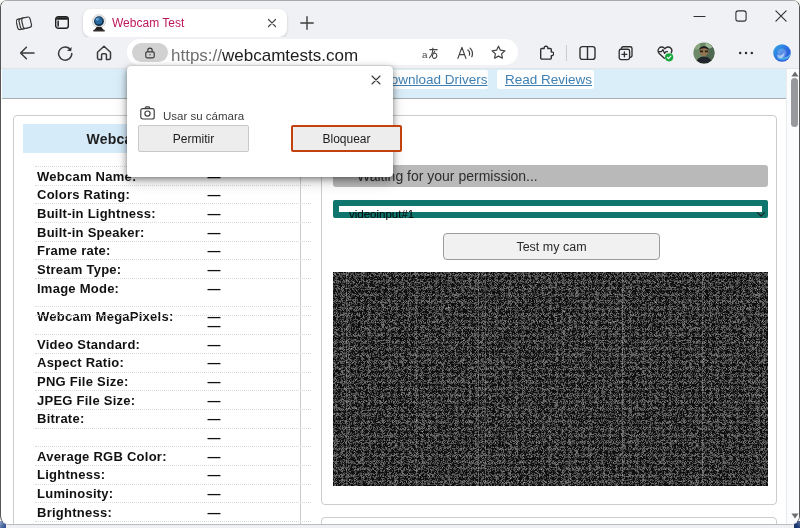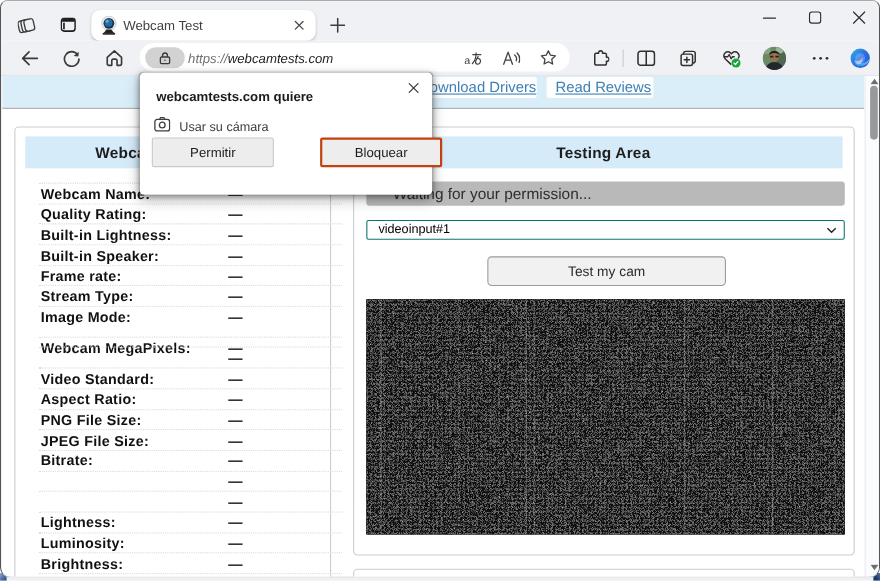--- a/index.html
+++ b/index.html
@@ -12,24 +12,24 @@
                background:linear-gradient(125deg,#93a8cb 0%,#49659e 60%,#2c4c94 100%); }
   #desk .cnr { position:absolute; left:794px; top:521px; width:6px; height:7px;
                background:linear-gradient(235deg,#5a6c96 0%,#1d3a75 60%,#122c66 100%); }
   #win { position:absolute; left:0; top:0; width:800px; height:525px; background:#fff;
          border:1px solid #555; border-top-color:#a9a9a9; border-bottom-color:#b9bdc2; border-radius:7px 7px 9px 9px; overflow:hidden; }
   
   #titlebar { position:absolute; left:0; top:0; width:798px; height:36px; background:#f0f1f4; }
   #toolbar  { position:absolute; left:0; top:36px; width:798px; height:32px; background:#f0f1f4; border-bottom:1px solid #e2e4e7;}
   #tab { position:absolute; left:82px; top:8px; width:204px; height:28px; background:#fff; border-radius:8px;
          box-shadow:0 1px 2.5px rgba(0,0,0,0.18); }
-  #tabtitle { position:absolute; left:29px; top:7px; font-size:12px; color:#404040; }
+  #tabtitle { position:absolute; left:29px; top:7px; font-size:12px; color:#be185d; }
   #pill { position:absolute; left:126px; top:2px; width:391px; height:26px; background:#fff; border-radius:13px; }
   #lockbadge { position:absolute; left:5px; top:4px; width:36px; height:19px; background:#d2d2d2; border-radius:10px; }
-  #url { position:absolute; left:44px; top:6.5px; font-size:12px; color:#707070;font-style:italic; }
+  #url { position:absolute; left:44px; top:6.5px; font-size:17px; color:#707070; }
   #url b { color:#1d1d1d; font-weight:normal; }
   
   #page { position:absolute; left:1px; top:68px; width:784px; height:456px; background:#fff; overflow:hidden; }
   #bluebar { position:absolute; left:0; top:0; width:784px; height:30px; background:#daeef9; border-bottom:1px solid #a9adb0; }
   .chip { position:absolute; top:0.5px; height:19px; background:#fefefe; border-radius:2px; white-space:nowrap; display:flex; align-items:center; }
   .chip a { font-size:13.5px; color:#3e80b4; text-decoration:underline; }
   
   .panel { position:absolute; background:#fff; border:1px solid #ccc; border-radius:4px; }
   #lpanel { left:11px; top:46px; width:288px; height:600px; }
   #rpanel { left:319px; top:46px; width:456px; height:390px; }
@@ -38,21 +38,21 @@
            font-size:14px; font-weight:bold; color:#1e1e1e; letter-spacing:0.2px;}
   #lpanel .phead { width:269px; }
   #rpanel .phead { width:435px; }
   
   .row { position:absolute; left:9px; width:276px; height:19px; border-top:1px dotted #dadada;margin-left:12px; }
   .row .lab { position:absolute; left:2px; top:1.5px; font-size:13px; font-weight:bold; color:#111; letter-spacing:0.25px; }
   .row .val { position:absolute; left:164px; width:30px; top:1.5px; font-size:13px; font-weight:bold; color:#111; text-align:center;}
   
   #waitbar { position:absolute; left:11px; top:48.5px; width:435px; height:22px; background:#b9b9b9; border-radius:3px; }
   #waitbar span { position:absolute; left:24px; top:3px; font-size:14px; color:#2e2e2e; }
-  #combo { position:absolute; left:11px; top:84px; width:435px; height:18px; background:#fff; border:1px solid #0f766e; border-radius:2px; }
+  #combo { position:absolute; left:11px; top:84px; width:435px; height:18px; background:#fff; border:6px solid #0f766e; border-radius:2px; }
   #combo span { position:absolute; left:10px; top:2px; font-size:11.5px; color:#000; }
   #testbtn { position:absolute; left:121px; top:117px; width:217px; height:27px; background:#f1f1f1; border:1px solid #9c9c9c;
              border-radius:4px; display:flex; align-items:center; justify-content:center; font-size:12.5px; color:#2a2a2a; }
   #noise { position:absolute; left:11px; top:156px; width:435px; height:214px; background:#0b0b0b; overflow:hidden; }
   #nextpanel { position:absolute; left:319px; top:448px; width:456px; height:40px; background:#fff; border:1px solid #ccc; border-radius:4px;}
   
   #sbar { position:absolute; left:785px; top:68px; width:14px; height:456px; background:#fbfcfe; border-left:1px solid #ebebeb; }
   #sthumb { position:absolute; left:4px; top:9px; width:7px; height:49px; background:#97999c; border-radius:4px; }
   
   #dlg { position:absolute; left:126px; top:65px; width:266px; height:111px; background:#fff; border-radius:4px;
@@ -242,21 +242,21 @@
         </div>
     </div>
 
     <div class="panel" id="lpanel">
       <div class="phead">Webcam Information</div>
       <div class="row" style="top:50.0px">
           <span class="lab">Webcam Name:</span>
           <span class="val">—</span>
         </div>
       <div class="row" style="top:68.7px">
-          <span class="lab">Quality Rating:</span>
+          <span class="lab">Colors Rating:</span>
           <span class="val">—</span>
         </div>
       <div class="row" style="top:87.4px">
           <span class="lab">Built-in Lightness:</span>
           <span class="val">—</span>
         </div>
       <div class="row" style="top:106.0px">
           <span class="lab">Built-in Speaker:</span>
           <span class="val">—</span>
         </div>
@@ -296,20 +296,21 @@
           <span class="val">—</span>
         </div>
       <div class="row" style="top:292.8px">
           <span class="lab">Bitrate:</span>
           <span class="val">—</span>
         </div>
       <div class="row" style="top:311.5px">
           <span class="val">—</span>
         </div>
       <div class="row" style="top:330.2px">
+          <span class="lab">Average RGB Color:</span>
           <span class="val">—</span>
         </div>
       <div class="row" style="top:348.9px">
           <span class="lab">Lightness:</span>
           <span class="val">—</span>
         </div>
       <div class="row" style="top:367.6px">
           <span class="lab">Luminosity:</span>
           <span class="val">—</span>
         </div>
@@ -317,21 +318,20 @@
           <span class="lab">Brightness:</span>
           <span class="val">—</span>
         </div>
       <div class="row" style="top:404.9px">
           <span class="lab">Hue:</span>
           <span class="val">—</span>
         </div>
     </div>
 
     <div class="panel" id="rpanel">
-      <div class="phead">Testing Area</div>
       <div id="waitbar">
           <span>Waiting for your permission...</span>
         </div>
       <div id="combo">
         <span>videoinput#1</span>
         <svg class="abs" style="left:417px;top:5px" width="10" height="7" viewBox="0 0 12 8" fill="none" stroke="#222" stroke-width="1.5">
           <path d="M1.5 1.5 L6 6 L10.5 1.5"></path>
         </svg>
       </div>
       <div id="testbtn">Test my cam</div>
@@ -376,21 +376,20 @@
     <svg class="abs" style="left:4px;top:2px" width="8" height="6" viewBox="0 0 8 6" fill="#6e6e6e">
         <path d="M4 0.5 L7.6 5.5 H0.4 z"></path>
       </svg>
     <div id="sthumb"></div>
     <svg class="abs" style="left:4px;top:444px" width="8" height="6" viewBox="0 0 8 6" fill="#6e6e6e">
         <path d="M4 5.5 L0.4 0.5 H7.6 z"></path>
       </svg>
   </div>
 
   <div id="dlg">
-    <div class="title">webcamtests.com quiere</div>
     <svg class="abs" style="left:244px;top:9px" width="10" height="10" viewBox="0 0 10 10" stroke="#3a3a3a" stroke-width="1.15" stroke-linecap="round">
       <path d="M1 1 L9 9 M9 1 L1 9"></path>
     </svg>
     <svg class="abs" style="left:13px;top:40px" width="15" height="14" viewBox="0 0 15 14" fill="none" stroke="#3f3f3f" stroke-width="1.2">
       <rect x="0.8" y="2.6" width="13.4" height="10.4" rx="2"></rect>
       <path d="M5 2.6 L6 0.9 H9 L10 2.6"></path>
       <circle cx="7.5" cy="7.6" r="2.6"></circle>
     </svg>
     <div class="perm">Usar su cámara</div>
     <div class="dbtn" id="allow">Permitir</div>

